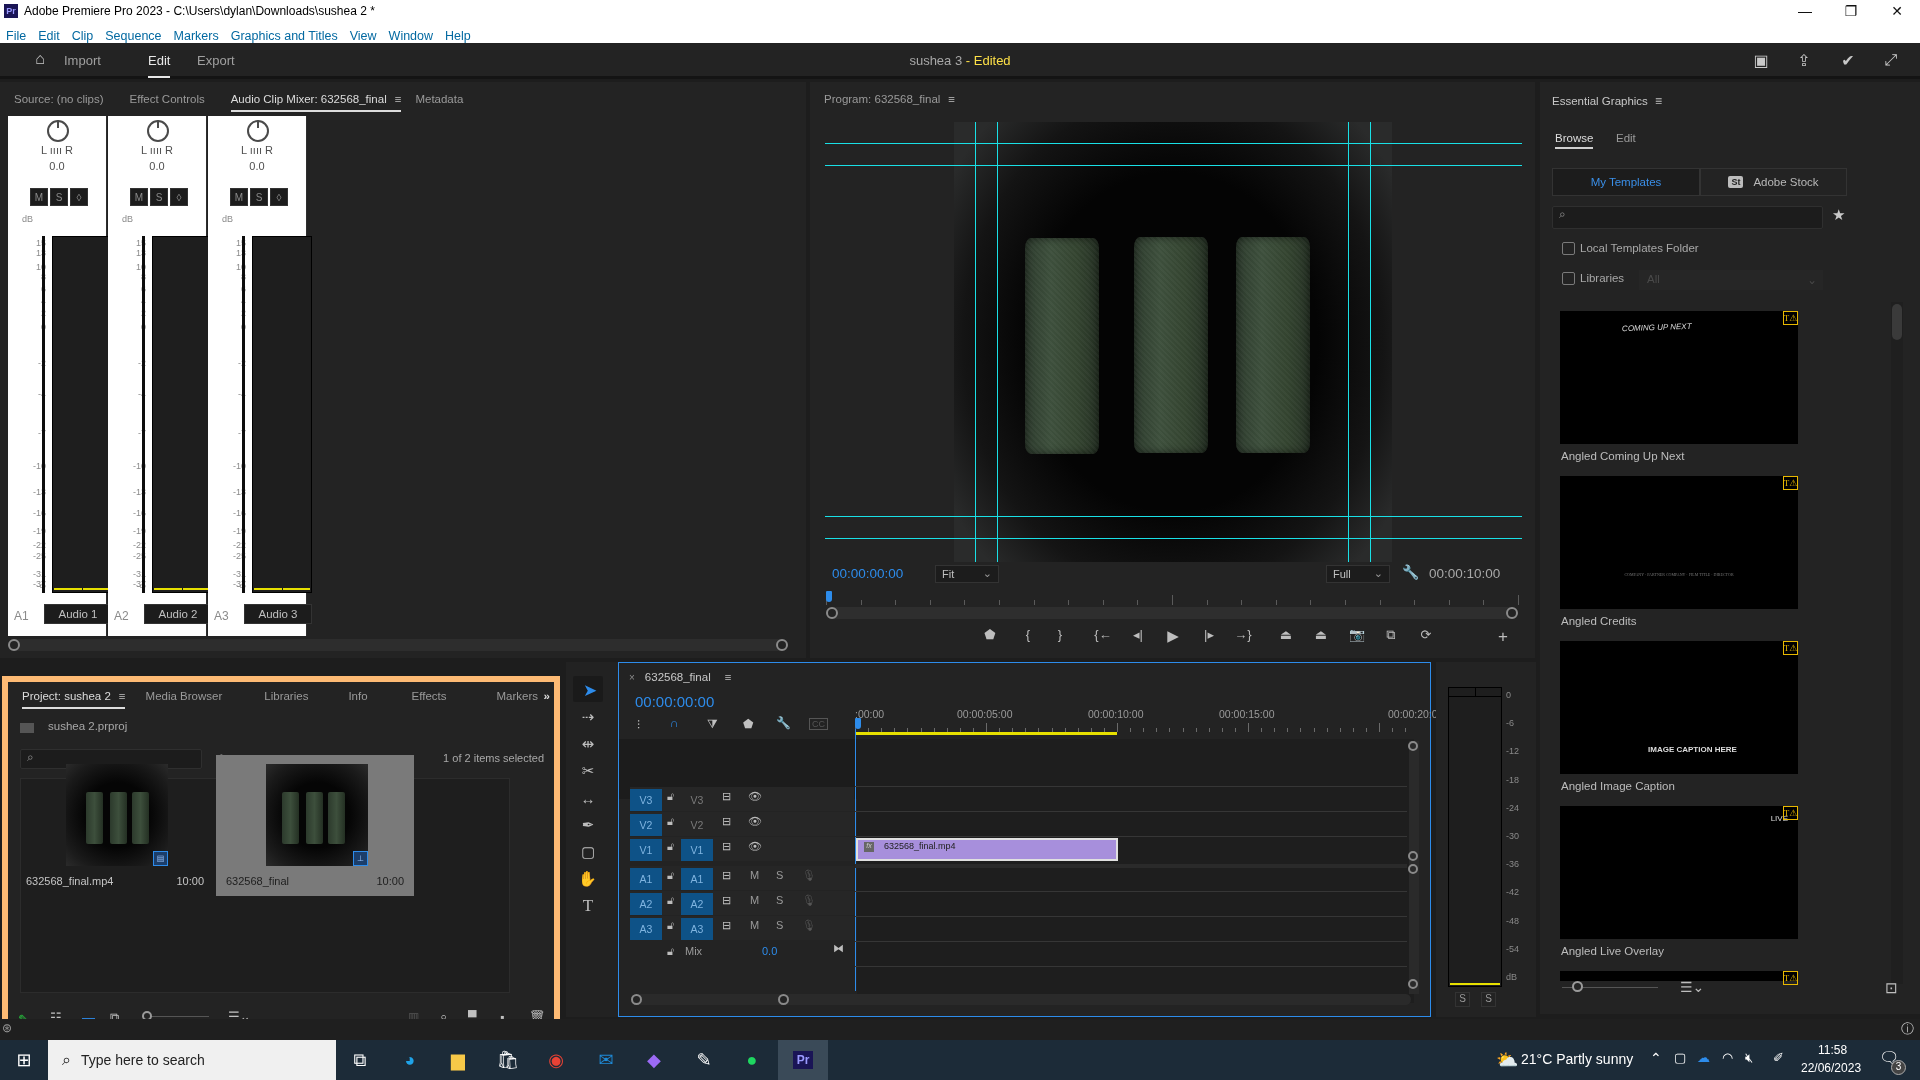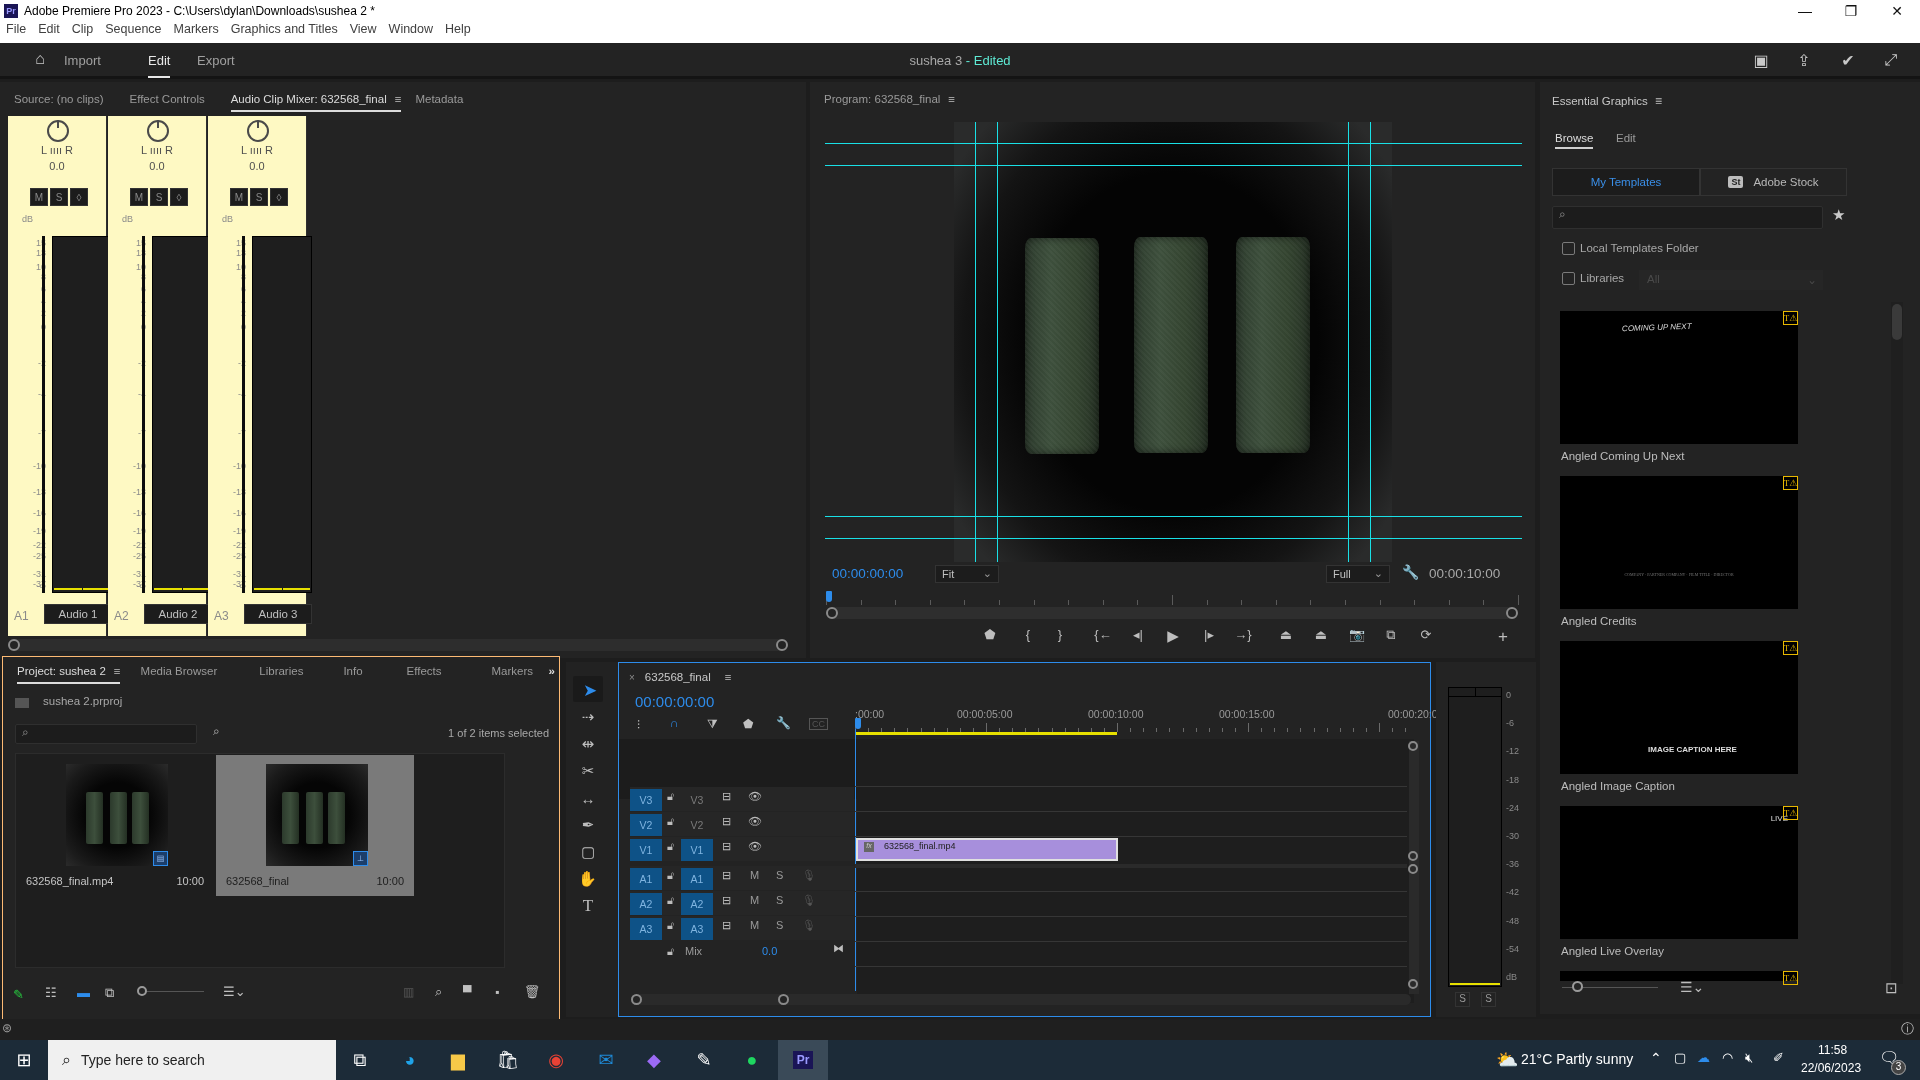--- a/index.html
+++ b/index.html
@@ -3,39 +3,39 @@
 <meta charset="utf-8">
 <style>
 *{box-sizing:border-box;margin:0;padding:0}
 html,body{width:1920px;height:1080px;overflow:hidden;background:#1d1d1d;font-family:"Liberation Sans",sans-serif;color:#b5b5b5;font-size:12px}
 .abs{position:absolute}
 
 #titlebar{left:0;top:0;width:1920px;height:22px;background:#fff;color:#000;font-size:12px;display:flex;align-items:center}
 #titlebar .pr{width:14px;height:14px;background:#1a1556;color:#9a9aff;font-size:9px;font-weight:bold;display:flex;align-items:center;justify-content:center;margin:0 6px 0 4px}
 #winctl{position:absolute;right:0;top:0;display:flex}
 #winctl span{width:46px;height:22px;display:flex;align-items:center;justify-content:center;font-size:14px;color:#111}
-#menubar{left:0;top:22px;width:1920px;height:21px;background:#fff;color:#404040;display:flex;align-items:flex-start;font-size:12.5px}
+#menubar{left:0;top:22px;width:1920px;height:21px;background:#fff;color:#0369a1;display:flex;align-items:flex-end;font-size:12.5px}
 #menubar span{padding:0 6px}
 
 #wshead{left:0;top:43px;width:1920px;height:36px;background:#232323;border-bottom:3px solid #141414}
 #wshead .nav{position:absolute;top:10px;font-size:13px;color:#a0a0a0}
 #wshead .nav.active{color:#e8e8e8}
 #wshead .nav.active:after{content:"";position:absolute;left:0;right:0;bottom:-10px;height:2px;background:#e8e8e8}
 .doctitle{position:absolute;left:0;right:0;top:10px;text-align:center;font-size:13px;color:#a8a8a8}
-.doctitle .edited{color:#5eead4}
+.doctitle .edited{color:#fde047}
 .hicon{position:absolute;top:8px;width:22px;height:20px;color:#c8c8c8;font-size:16px;text-align:center}
 
 .panel{position:absolute;background:#232323}
 .ptabs{position:absolute;left:0;top:0;right:0;height:28px;display:flex;align-items:center;font-size:11.5px;color:#9a9a9a}
 .ptab{margin-left:14px;margin-right:16px;position:relative;white-space:nowrap}
 .ptab.active{color:#dcdcdc}
 .ptab.active:after{content:"";position:absolute;left:0;right:-14px;bottom:-7px;height:2px;background:#dcdcdc}
 .menu-ic{margin-left:8px;color:#c0c0c0}
 
-.chan{position:absolute;top:116px;width:99px;height:520px;border-right:1px solid #2e2e2e;background:#fef9c3}
+.chan{position:absolute;top:116px;width:99px;height:520px;border-right:1px solid #2e2e2e;background:#ffffff}
 .knob{position:absolute;left:39px;top:4px;width:22px;height:22px;border:2px solid #4a4a4a;border-radius:50%}
 .knob:after{content:"";position:absolute;left:8px;top:-2px;width:2px;height:8px;background:#4a4a4a}
 .lr{position:absolute;left:0;right:0;top:28px;text-align:center;color:#4f4f4f;font-size:11px}
 .panval{position:absolute;left:0;right:0;top:44px;text-align:center;color:#4f4f4f;font-size:11px}
 .msr{position:absolute;top:72px;left:22px;display:flex;gap:2px}
 .msr span{width:18px;height:18px;border:1px solid #333;background:#1c1c1c;color:#8a8a8a;font-size:10px;display:flex;align-items:center;justify-content:center}
 .scale{position:absolute;top:104px;left:8px;width:30px;height:400px;font-size:9px;color:#8a8a8a}
 .scale div{position:absolute;right:0;transform:translateY(-50%)}
 .scale .db{position:absolute;top:-6px;left:6px}
 .meter{position:absolute;top:120px;left:44px;width:60px;height:357px;border:1px solid #000;background:#1e1e1e}
@@ -365,21 +365,21 @@
 <span class="tplname" style="top:780px">Angled Image Caption</span>
 <div class="tpl" style="top:806px">
     <span style="position:absolute;right:10px;top:8px;color:#ddd;font-size:8px">LIVE</span>
     <span class="ta">T⚠</span>
   </div>
 <span class="tplname" style="top:945px">Angled Live Overlay</span>
 <div class="tpl" style="top:971px;height:10px">
     <span class="ta">T⚠</span>
   </div>
 
-<div class="panel" style="left:2px;top:656px;width:558px;height:401px;border:1px solid #fdba74">
+<div class="panel" style="left:2px;top:676px;width:558px;height:401px;border:6px solid #fdba74">
   <div class="ptabs" style="top:0">
     <span class="ptab active" style="margin-right:0">Project: sushea 2</span>
     <span class="menu-ic" style="margin-right:10px">≡</span>
     <span class="ptab" style="margin-left:10px;margin-right:28px">Media Browser</span>
     <span class="ptab" style="margin-right:26px">Libraries</span>
     <span class="ptab" style="margin-right:30px">Info</span>
     <span class="ptab" style="margin-right:36px">Effects</span>
     <span class="ptab">Markers</span>
     <span style="position:absolute;right:4px;color:#ddd;font-weight:bold">»</span>
   </div>

